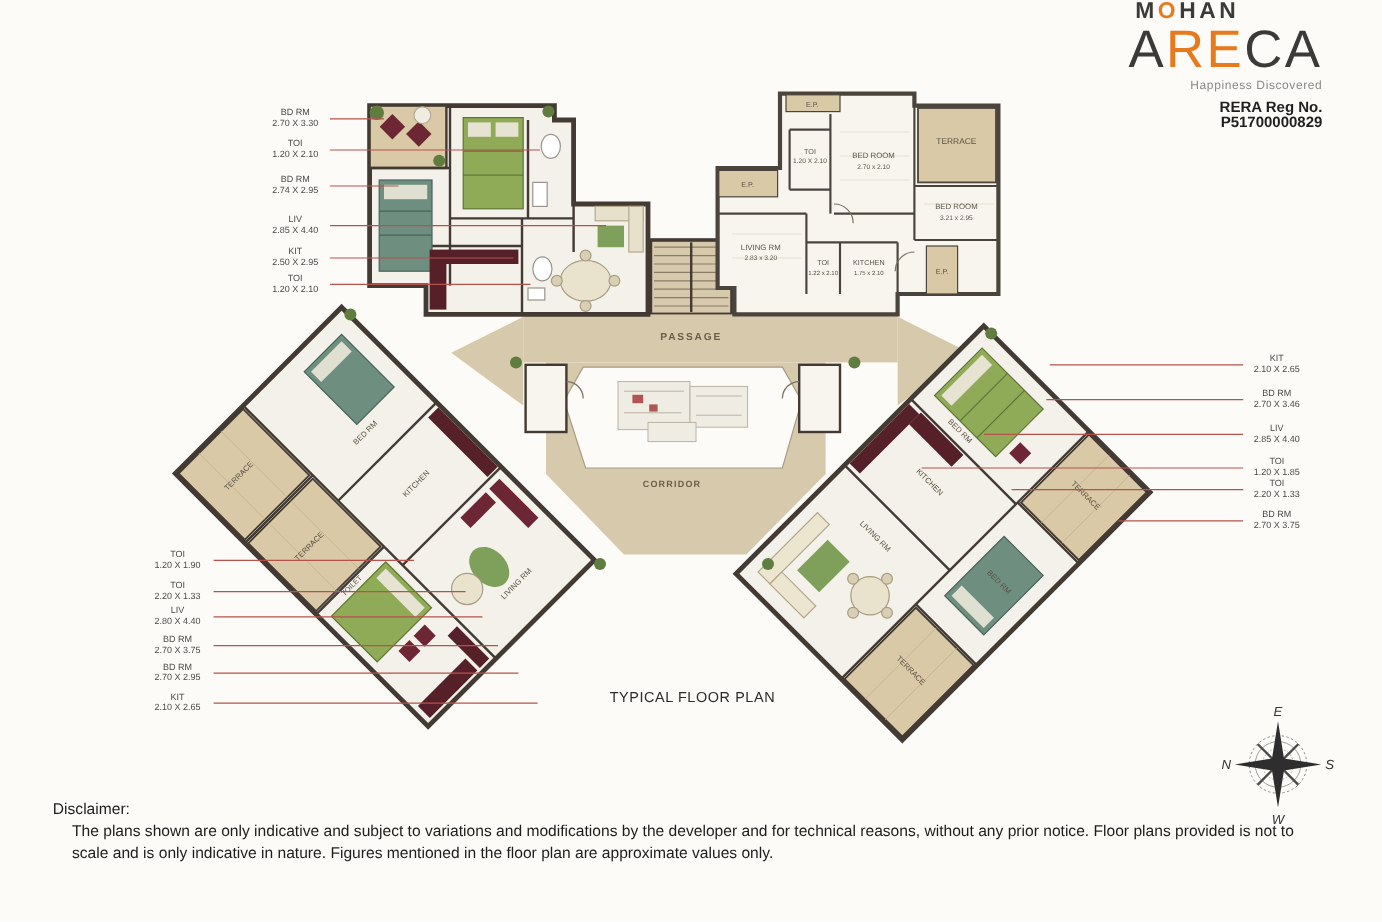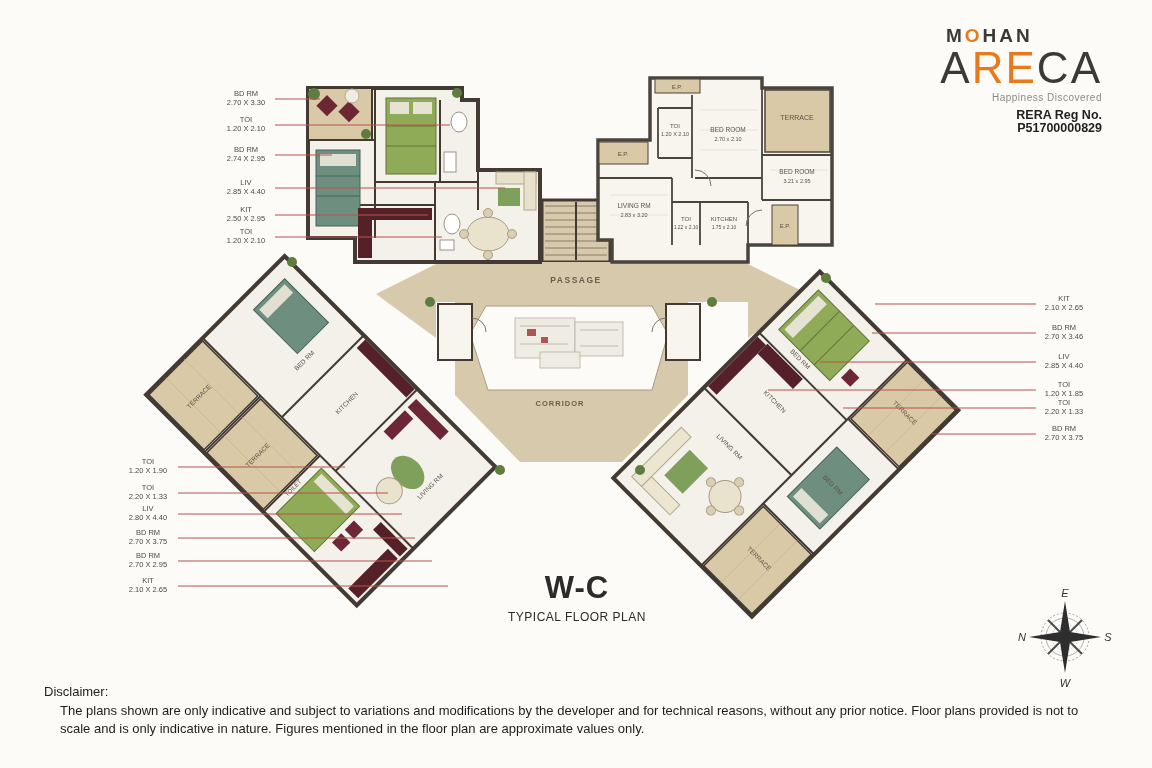--- a/index.html
+++ b/index.html
@@ -2,35 +2,35 @@
 <html><head>
 <meta charset="utf-8">
 <style>
   html,body{margin:0;padding:0;background:#ffffff;}
   .canvas{position:relative;width:1152px;height:768px;background:#fcfbf8;overflow:hidden;
           font-family:"Liberation Sans",sans-serif;}
   svg text{font-family:"Liberation Sans",sans-serif;}
   .plan-svg{position:absolute;left:0;top:0;}
 
   
-  .logo{position:absolute;top:26px;right:50px;width:170px;text-align:right;line-height:1;}
+  .logo{position:absolute;top:0;right:50px;width:170px;text-align:right;line-height:1;}
   .logo .mohan{font-weight:bold;font-size:19px;letter-spacing:3px;text-align:left;margin-left:14px;}
   .logo .areca{font-weight:normal;font-size:44px;letter-spacing:2px;margin-top:1px;}
   .logo .tagline{font-size:10px;color:#8a8a8a;margin-top:3px;letter-spacing:0.5px;}
   .logo .rera{font-size:12.5px;font-weight:bold;color:#1f1f1f;margin-top:6px;text-align:right;}
   .ld{color:#3a3a38;} .lo{color:#e87a1e;}
 
   
   .title-block{position:absolute;left:447px;top:570px;width:260px;text-align:center;color:#2b2b2b;}
   .title-main{font-size:31px;font-weight:bold;letter-spacing:1px;}
   .title-sub{font-size:12px;margin-top:4px;letter-spacing:0.5px;}
   .title-variant{font-size:15px;margin-top:2px;}
 
   
-  .disclaimer{position:absolute;left:44px;top:684px;width:1064px;color:#1d1d1d;}
+  .disclaimer{position:absolute;left:44px;top:666px;width:1064px;color:#1d1d1d;}
   .disclaimer .head{font-size:13px;margin-bottom:3px;}
   .disclaimer .body{font-size:13px;line-height:1.35;margin-left:16px;}
 </style>
 </head>
 <body>
 
 <div class="canvas">
 
   <svg class="plan-svg" width="1152" height="768" viewBox="0 0 1152 768">
 
@@ -411,21 +411,20 @@
   </svg>
 
   <div class="logo">
     <div class="mohan"><span class="ld">M</span><span class="lo">O</span><span class="ld">H</span><span class="ld">A</span><span class="ld">N</span></div>
     <div class="areca"><span class="ld">A</span><span class="lo">R</span><span class="lo">E</span><span class="ld">C</span><span class="ld">A</span></div>
     <div class="tagline">Happiness Discovered</div>
     <div class="rera">RERA Reg No. P51700000829</div>
   </div>
 
   <div class="title-block">
-    <div class="title-main">W-C</div>
     <div class="title-sub">TYPICAL FLOOR PLAN</div>
   </div>
 
   <div class="disclaimer">
     <div class="head">Disclaimer:</div>
     <div class="body">The plans shown are only indicative and subject to variations and modifications by the developer and for technical reasons, without any prior notice. Floor plans provided is not to scale and is only indicative in nature. Figures mentioned in the floor plan are approximate values only.</div>
   </div>
 
 </div>
 

